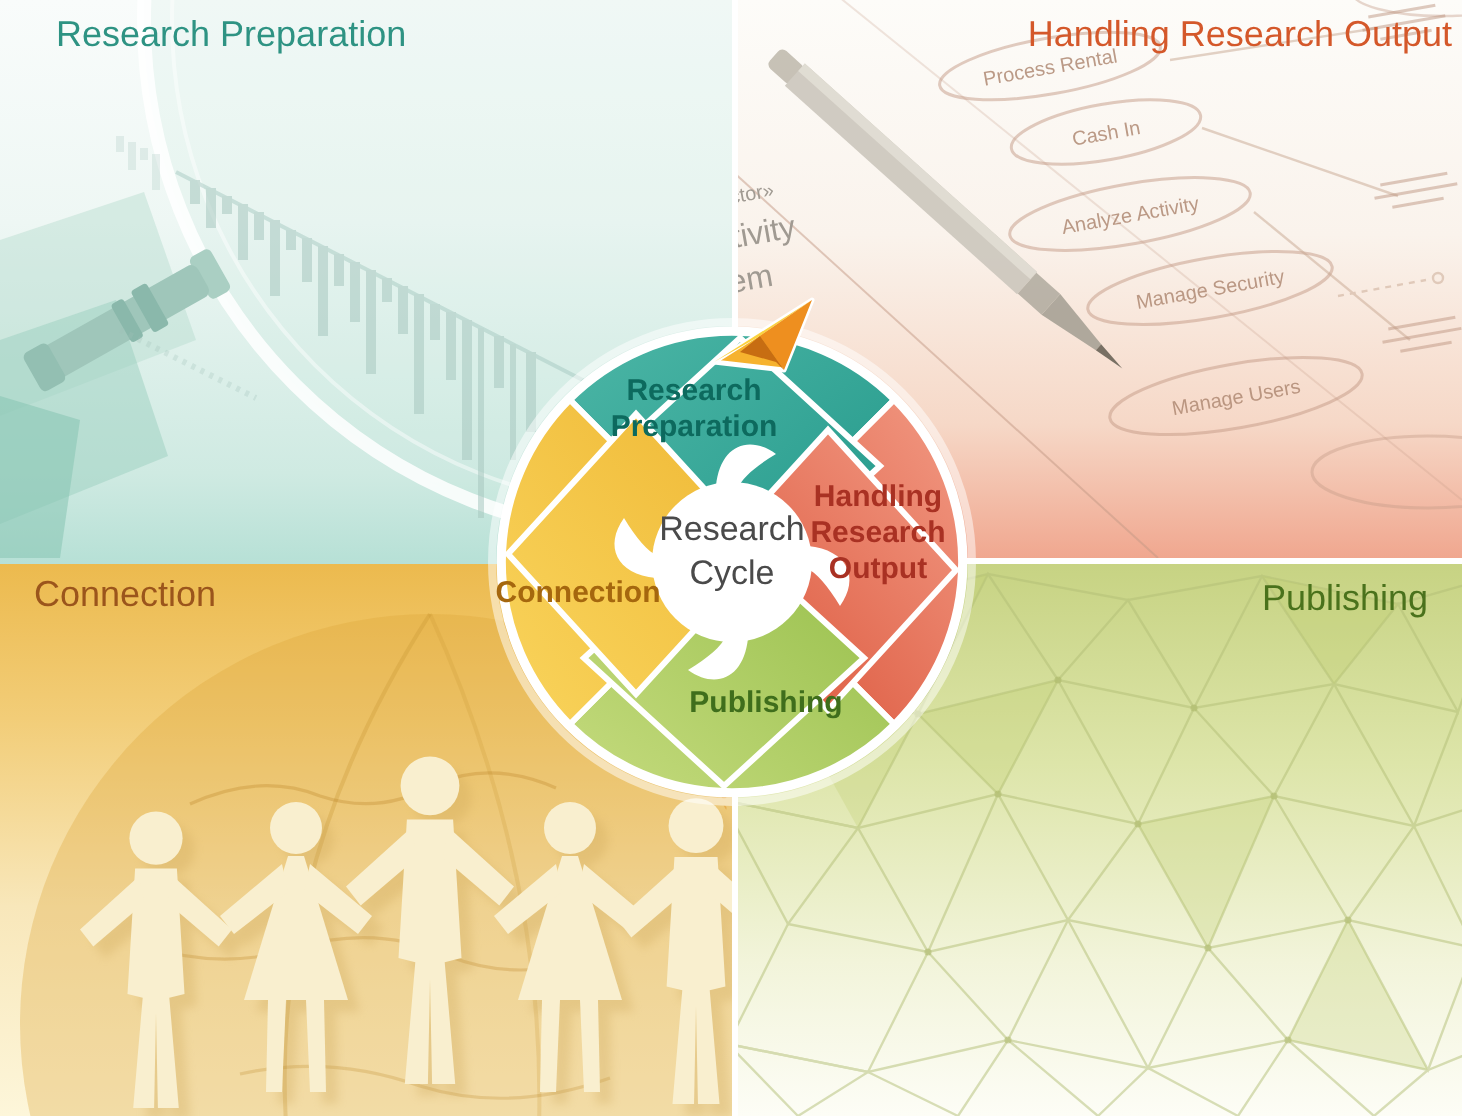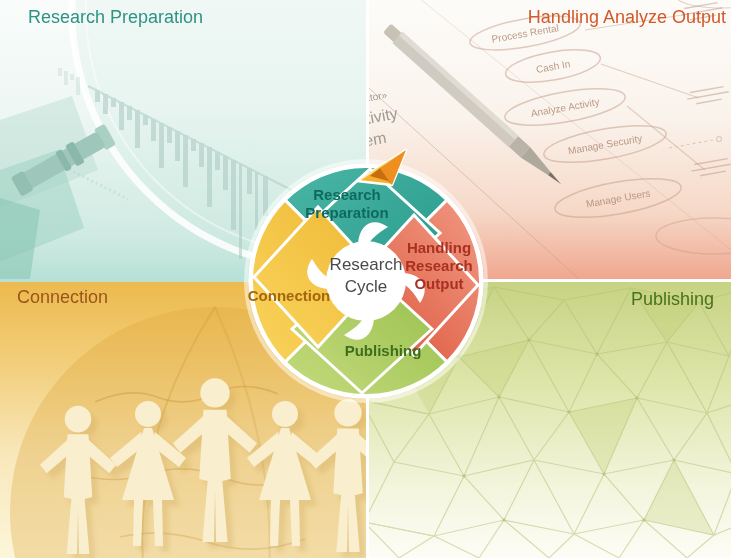--- a/index.html
+++ b/index.html
@@ -151,21 +151,21 @@
 
       <g transform="translate(18,28) rotate(41.9)" opacity="0.9">
         <rect x="0" y="-6" width="16" height="12" rx="3" fill="#c2bcb0"></rect>
         <rect x="14" y="-7.5" width="156" height="15" fill="#ccc7bd"></rect>
         <rect x="14" y="-7.5" width="156" height="5" fill="#dedad0"></rect>
         <rect x="170" y="-7" width="16" height="14" fill="#b4aea2"></rect>
         <polygon points="186,-7 218,-2 218,2 186,7" fill="#a8a296"></polygon>
         <polygon points="218,-2 234,0 218,2" fill="#6b6458"></polygon>
       </g>
     </svg>
-    <div class="q-label lbl-tr">Handling Analyze Output</div>
+    <div class="q-label lbl-tr">Handling Research Output</div>
   </div>
 
   <div class="quad q-bl">
     <svg width="366" height="276" viewBox="0 0 366 276">
       <defs>
         <pattern id="dots" width="6" height="6" patternUnits="userSpaceOnUse">
           <circle cx="2" cy="2" r="1.3" fill="rgba(225,148,40,0.5)"></circle>
         </pattern>
         <filter id="soft">
             <feGaussianBlur stdDeviation="2.5"></feGaussianBlur>

